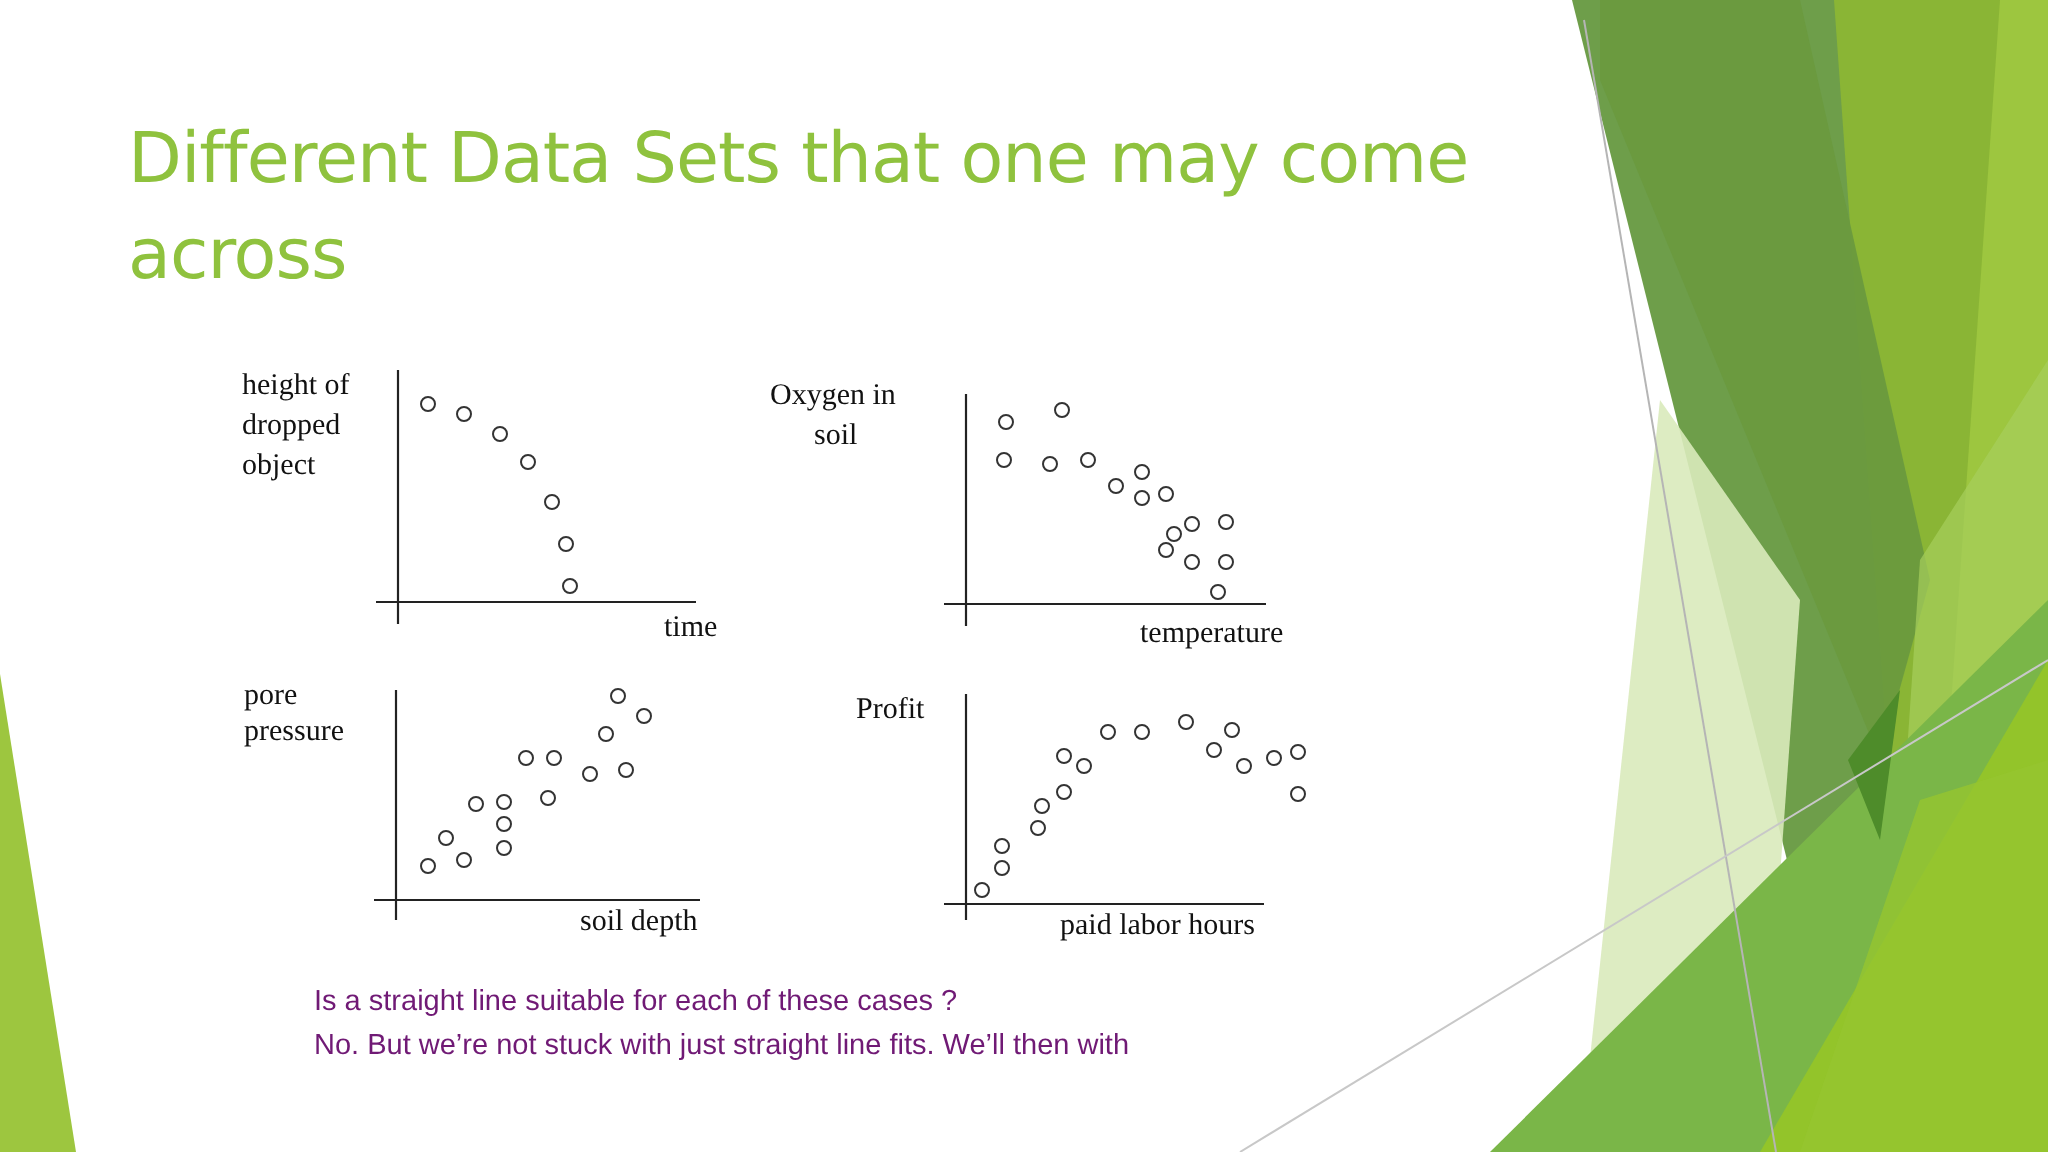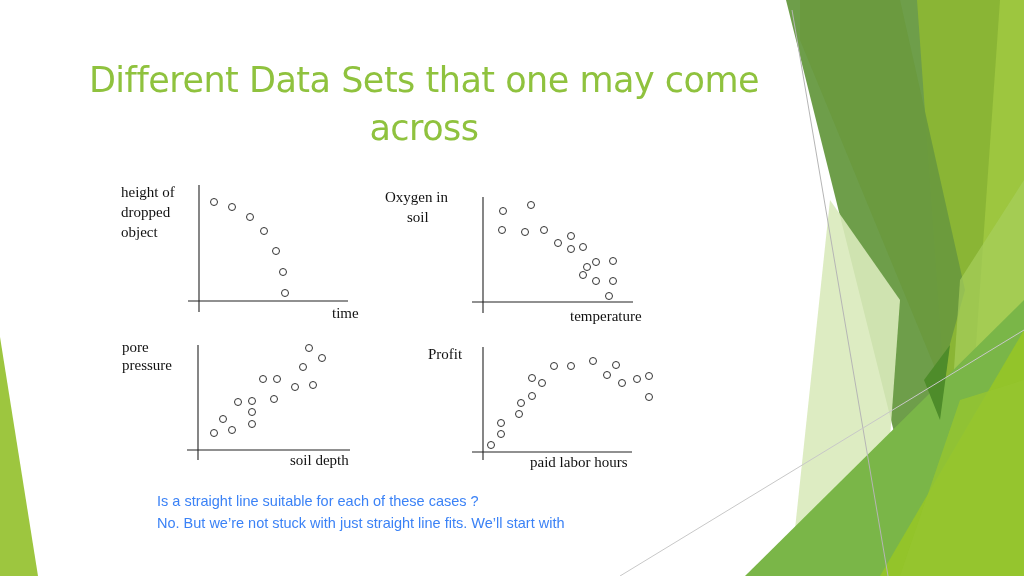--- a/index.html
+++ b/index.html
@@ -2,28 +2,28 @@
 <html><head>
 <meta charset="utf-8">
 <style>
   html, body { margin: 0; padding: 0; }
   body { width: 1024px; height: 576px; position: relative; overflow: hidden; background: #ffffff; }
   .deco { position: absolute; left: 0; top: 0; width: 1024px; height: 576px; }
   .title {
     position: absolute; left: 64px; top: 56px; width: 720px;
     font-family: "DejaVu Sans", sans-serif; font-size: 35px; line-height: 48px;
     letter-spacing: -0.5px;
-    color: #8FC23E; margin: 0; font-weight: normal; text-align: center;
+    color: #8FC23E; margin: 0; font-weight: normal;
   }
   .chart { position: absolute; left: 0; top: 0; width: 1024px; height: 576px; }
   .chart text { font-family: "Liberation Serif", serif; font-size: 15px; fill: #111; }
   .body-text {
     position: absolute; left: 157px; top: 490px; width: 560px;
     font-family: "Liberation Sans", sans-serif; font-size: 14.5px; line-height: 22px;
-    color: #3b82f6;
+    color: #701a75;
   }
   .body-text p { margin: 0; white-space: nowrap; }
 </style>
 </head>
 <body>
 
 <svg class="deco" viewBox="0 0 1024 576" xmlns="http://www.w3.org/2000/svg">
 
   <polygon points="0,337 38,576 0,576" fill="#9DC63F"></polygon>
 
@@ -135,14 +135,14 @@
   <text x="122" y="352">pore</text>
   <text x="122" y="370">pressure</text>
   <text x="290" y="465">soil depth</text>
 
   <text x="428" y="359">Profit</text>
   <text x="530" y="467">paid labor hours</text>
 </svg>
 
 <div class="body-text">
   <p>Is a straight line suitable for each of these cases ?</p>
-  <p>No. But we’re not stuck with just straight line fits. We’ll start with</p>
+  <p>No. But we’re not stuck with just straight line fits. We’ll then with</p>
 </div>
 
 </body></html>

